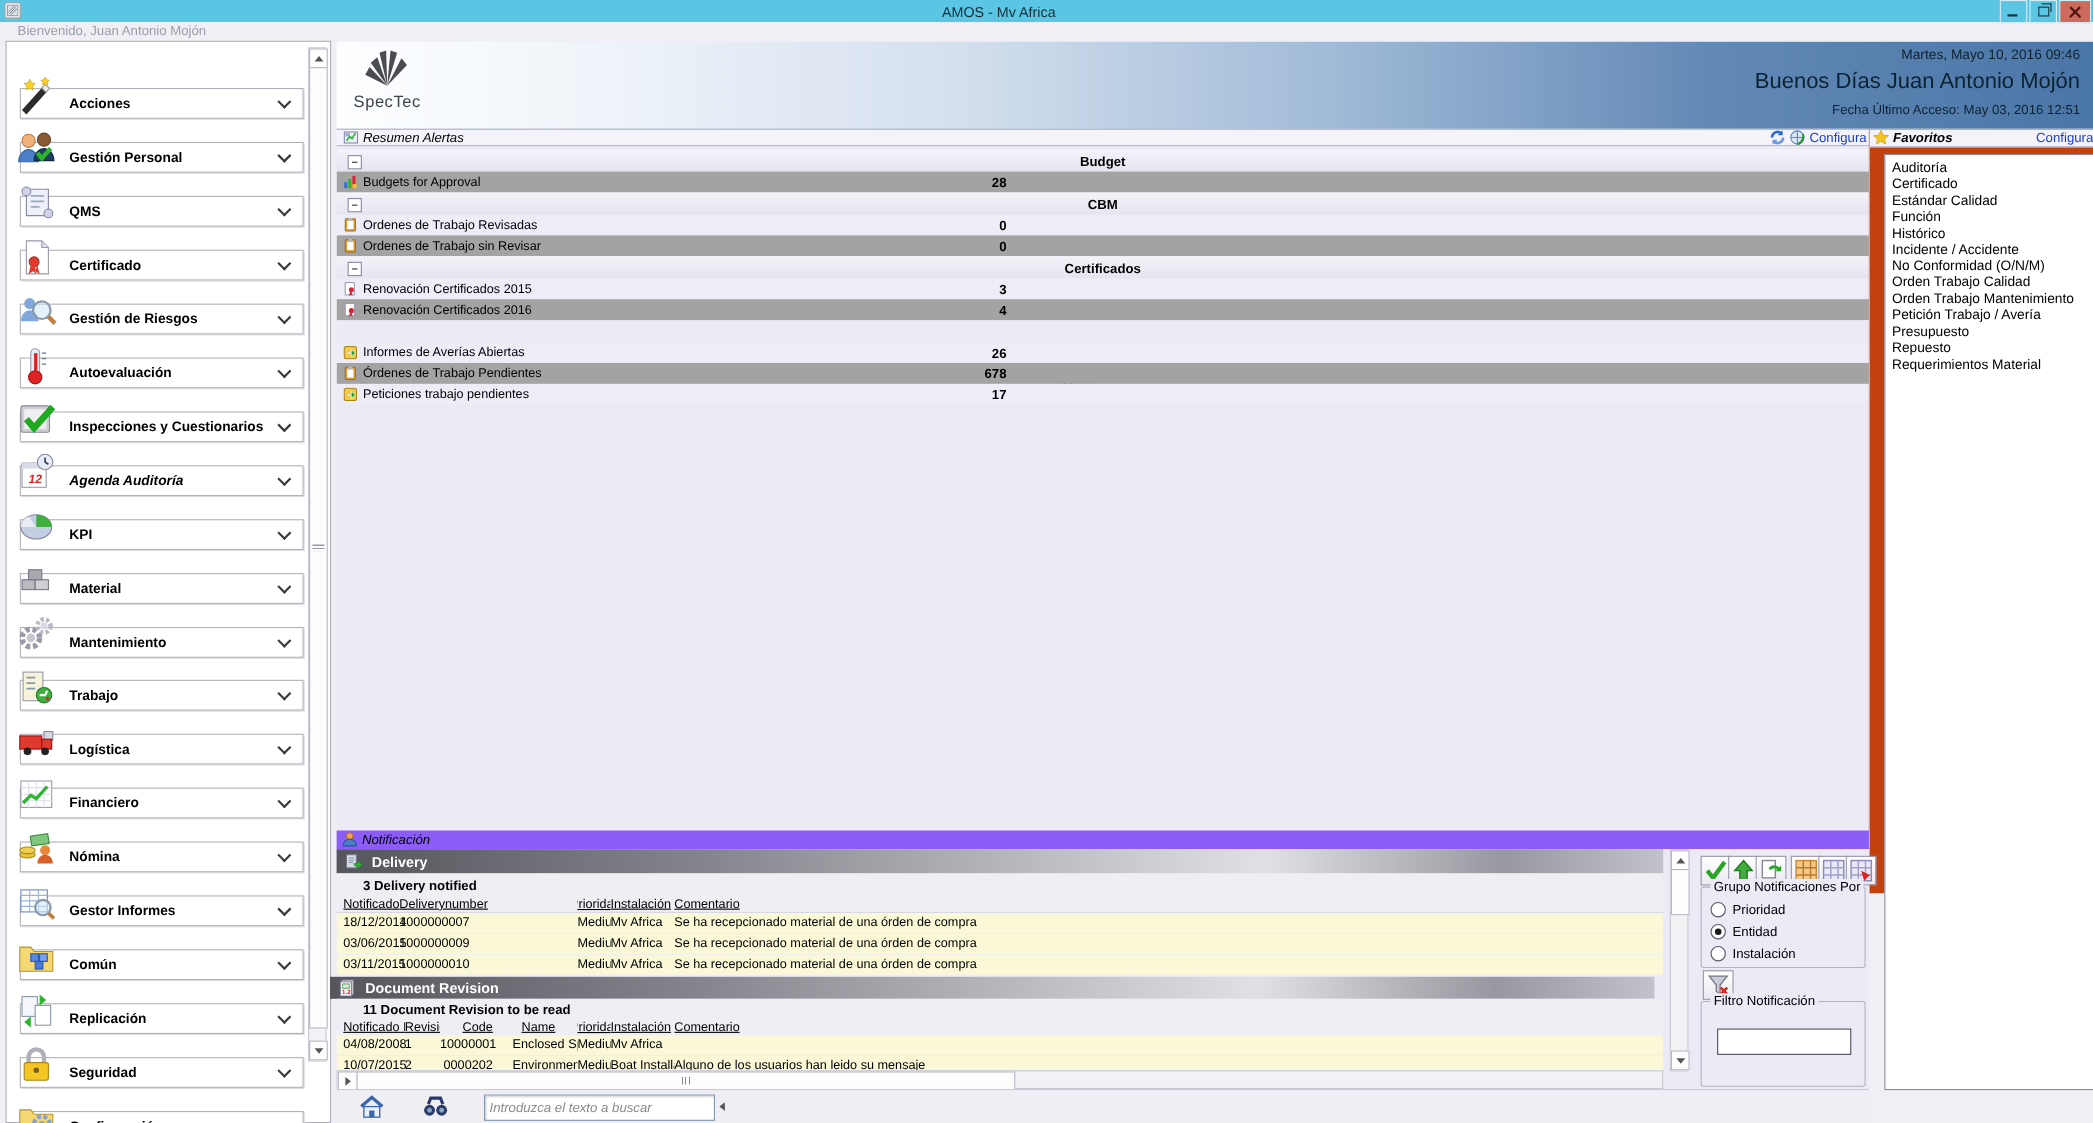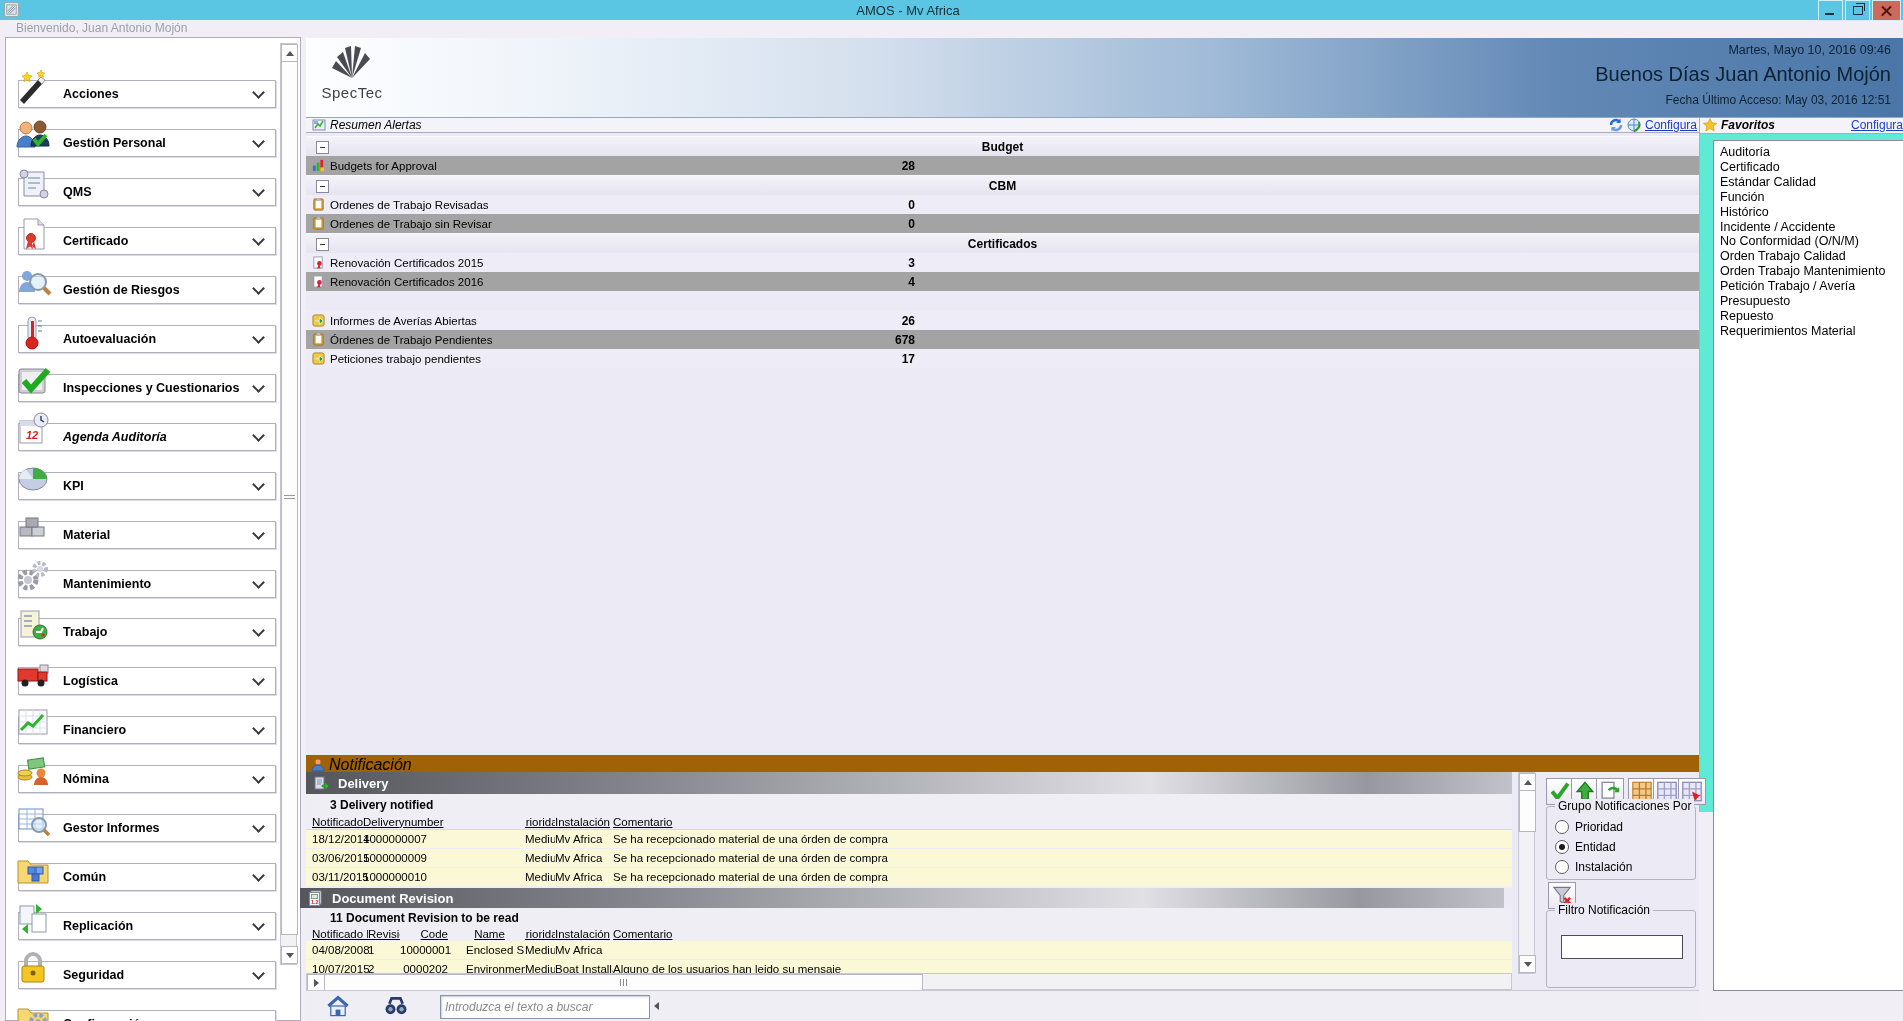--- a/index.html
+++ b/index.html
@@ -55,45 +55,45 @@
   #banner-right{right:12px;top:5px;text-align:right;color:#0c2232}
   #banner-date{font-size:12.5px}
   #banner-greeting{font-size:20px;margin-top:6px}
   #banner-last{font-size:12px;margin-top:7px}
 
   
   #alerts-titlebar{left:306px;top:118px;width:1393px;height:15px;background:#f4f3fa;border-bottom:1px solid #aba9bc;font-size:12px}
   #alerts-title{position:absolute;left:6px;top:0;display:flex;align-items:center;font-style:italic}
   .mini-ic{width:14px;height:14px;margin-right:4px}
   .cfg-cluster{position:absolute;right:2px;top:0;display:flex;align-items:center}
-  .link{color:#1b3fc8;text-decoration:underline;font-size:12px;cursor:pointer;white-space:nowrap}
+  .link{color:#1b3fc8;font-size:12px;cursor:pointer;white-space:nowrap}
 
   
   #alerts-panel{left:306px;top:133px;width:1393px;height:622px;background:#ebeaf5;overflow:hidden}
   .ag-hdr{position:absolute;left:0;right:0;height:20px;line-height:20px;text-align:center;font-size:12px;font-weight:bold;
           background:linear-gradient(180deg,#f3f2f9,#e5e3ee);border-top:1px solid #f9f9fd;border-bottom:1px solid #d9d7e3}
   .collapse{position:absolute;left:10px;top:4px;width:11px;height:11px;background:#fff;border:1px solid #8a88a0;display:flex;align-items:center;justify-content:center}
   .collapse span{width:5px;height:1px;background:#333}
   .a-row{position:absolute;left:0;right:0;height:19px;display:grid;grid-template-columns:18px 510px 75px 5px 1fr;
          padding-left:6px;align-items:center;font-size:11.5px;white-space:nowrap}
   .a-row.even{background:#a3a3a3}.a-row.odd{background:#eeedf7}
   .a-icon{width:13px;height:13px}
   .a-value{font-weight:bold;font-size:12px;text-align:right}
   .a-bar{height:13px}
 
   
-  #right-zone{left:1699px;top:118px;width:204px;height:694px;background:#5eead4;border-left:1px solid #b0aec0}
+  #right-zone{left:1699px;top:118px;width:204px;height:694px;background:#c2410c;border-left:1px solid #b0aec0}
   #fav-header{position:absolute;left:0;top:0;width:204px;height:15px;border-bottom:1px solid #aba9bc;background:#f4f3fa;font-size:12px}
   #fav-title{position:absolute;left:3px;top:0;display:flex;align-items:center;font-style:italic;font-weight:bold}
   #fav-cfg{position:absolute;right:1px;top:0}
   #fav-box{position:absolute;left:13px;top:22px;width:185px;height:845px;background:#fff;border:1px solid #8a889a;padding:4px 0 0 6px;overflow:hidden}
   .fav-item{font-size:12.5px;line-height:14.9px;white-space:nowrap;cursor:pointer}
 
   
-  #notif-label-row{left:306px;top:755px;width:1393px;height:17px;background:#a16207;font-size:16px}
+  #notif-label-row{left:306px;top:755px;width:1393px;height:17px;background:#8b5cf6;font-size:12px}
   #notif-title{position:absolute;left:5px;top:1px;display:flex;align-items:center;font-style:italic}
   #notif-bg{left:306px;top:772px;width:1393px;height:218px;background:#ebeaf5}
   .sec-hdr{height:22px;display:flex;align-items:center;color:#fff;font-weight:bold;font-size:13px;
     background:linear-gradient(90deg,#55555c 0%,#85858d 28%,#e0e0e5 70%,#97979f 88%,#c2c2ca 100%)}
   #delivery-header{left:306px;top:772px;width:1206px}
   #docrev-header{left:300px;top:888px;width:1204px;height:20px}
   .sec-ic{width:16px;height:16px;margin:0 8px 0 8px}
   .sec-body{background:#efeef5;overflow:hidden}
   #delivery-body{left:306px;top:794px;width:1206px;height:94px}
   #docrev-body{left:306px;top:908px;width:1206px;height:65px}

